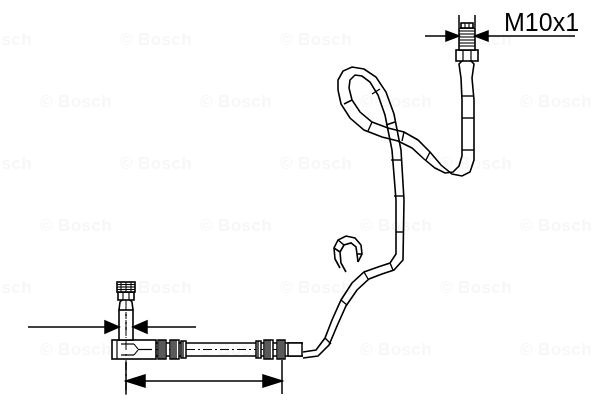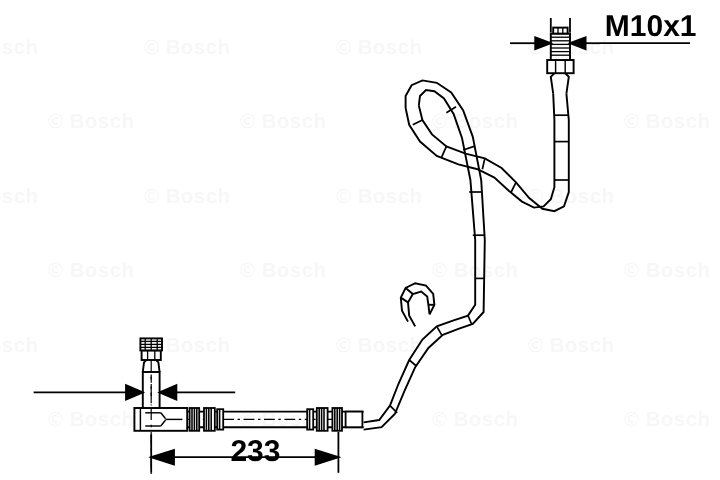--- a/index.html
+++ b/index.html
@@ -34,21 +34,20 @@
   #drawing-layer {
     position: absolute;
     left: 0; top: 0;
     width: 600px; height: 400px;
   }
   .dim-text {
     position: absolute;
     color: #000000;
     font-family: "Liberation Sans", sans-serif;
     white-space: nowrap;
-    font-weight: bold;
   }
   #label-m10 { left: 504px; top: 8px; font-size: 25px; }
   #label-diameter { left: 34px; top: 303px; font-size: 25px; }
   #label-length { left: 192px; top: 362px; font-size: 25px; }
 </style>
 </head>
 <body>
 
 <div id="stage">
 
@@ -340,15 +339,14 @@
 
       <polygon points="126,381 145,375 145,387"></polygon>
       <polygon points="282,381 263,375 263,387"></polygon>
     </g>
 
   </svg>
 
   <div class="dim-text" id="label-m10">M10x1</div>
 
 
-  <div class="dim-text" id="label-length">233</div>
 
 </div>
 
 </body></html>

